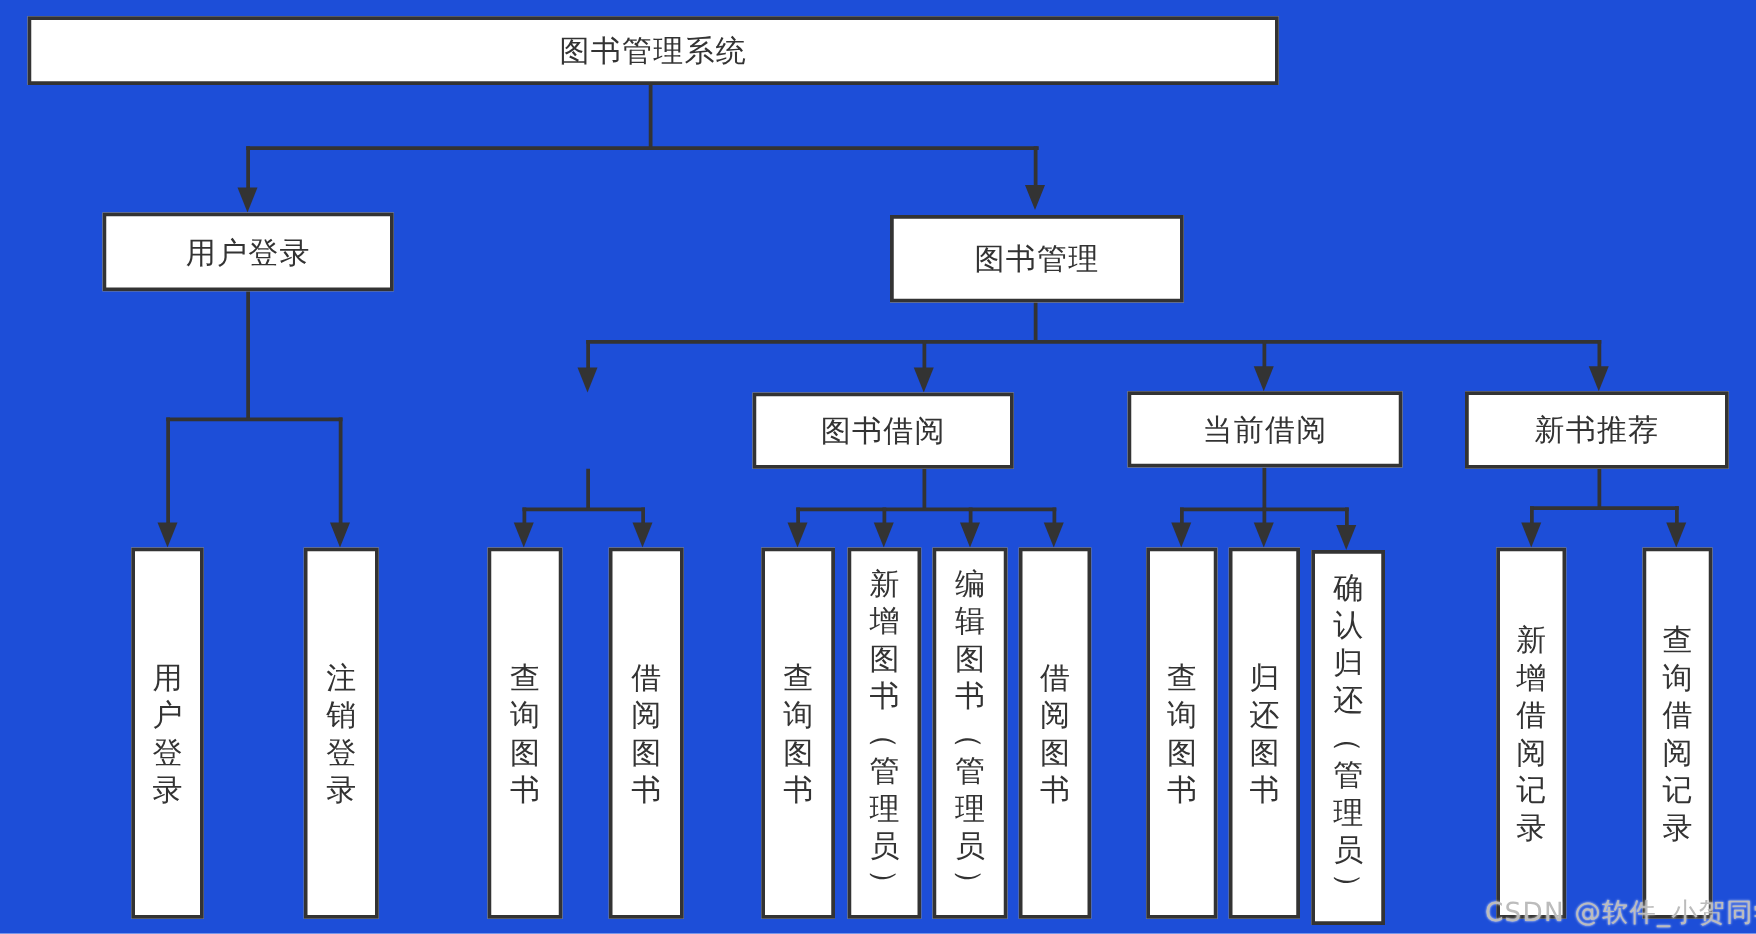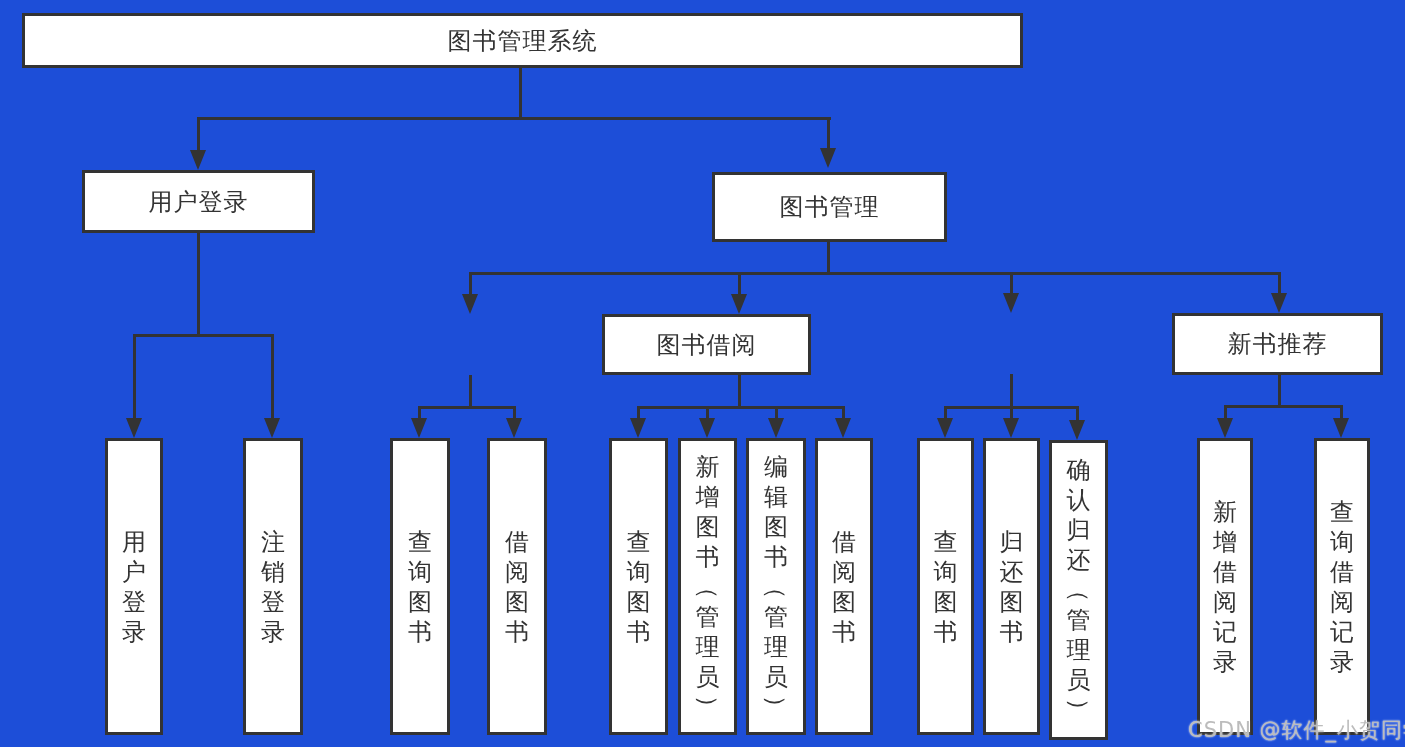--- a/index.html
+++ b/index.html
@@ -117,20 +117,23 @@
   <div class="hbox" style="left:82px;top:170px;width:233px;height:63px">
     <span>用户登录</span>
   </div>
   <div class="hbox" style="left:712px;top:172px;width:235px;height:70px">
     <span>图书管理</span>
   </div>
 
   <div class="hbox" style="left:602px;top:314px;width:209px;height:61px">
     <span>图书借阅</span>
   </div>
+  <div class="hbox" style="left:902px;top:313px;width:220px;height:61px">
+    <span>当前借阅</span>
+  </div>
   <div class="hbox" style="left:1172px;top:313px;width:211px;height:62px">
     <span>新书推荐</span>
   </div>
 
   <div class="vbox" style="left:105px;top:438px;width:58px;height:297px">
       <span class="vc">用</span>
       <span class="vc">户</span>
       <span class="vc">登</span>
       <span class="vc">录</span>
     </div>

